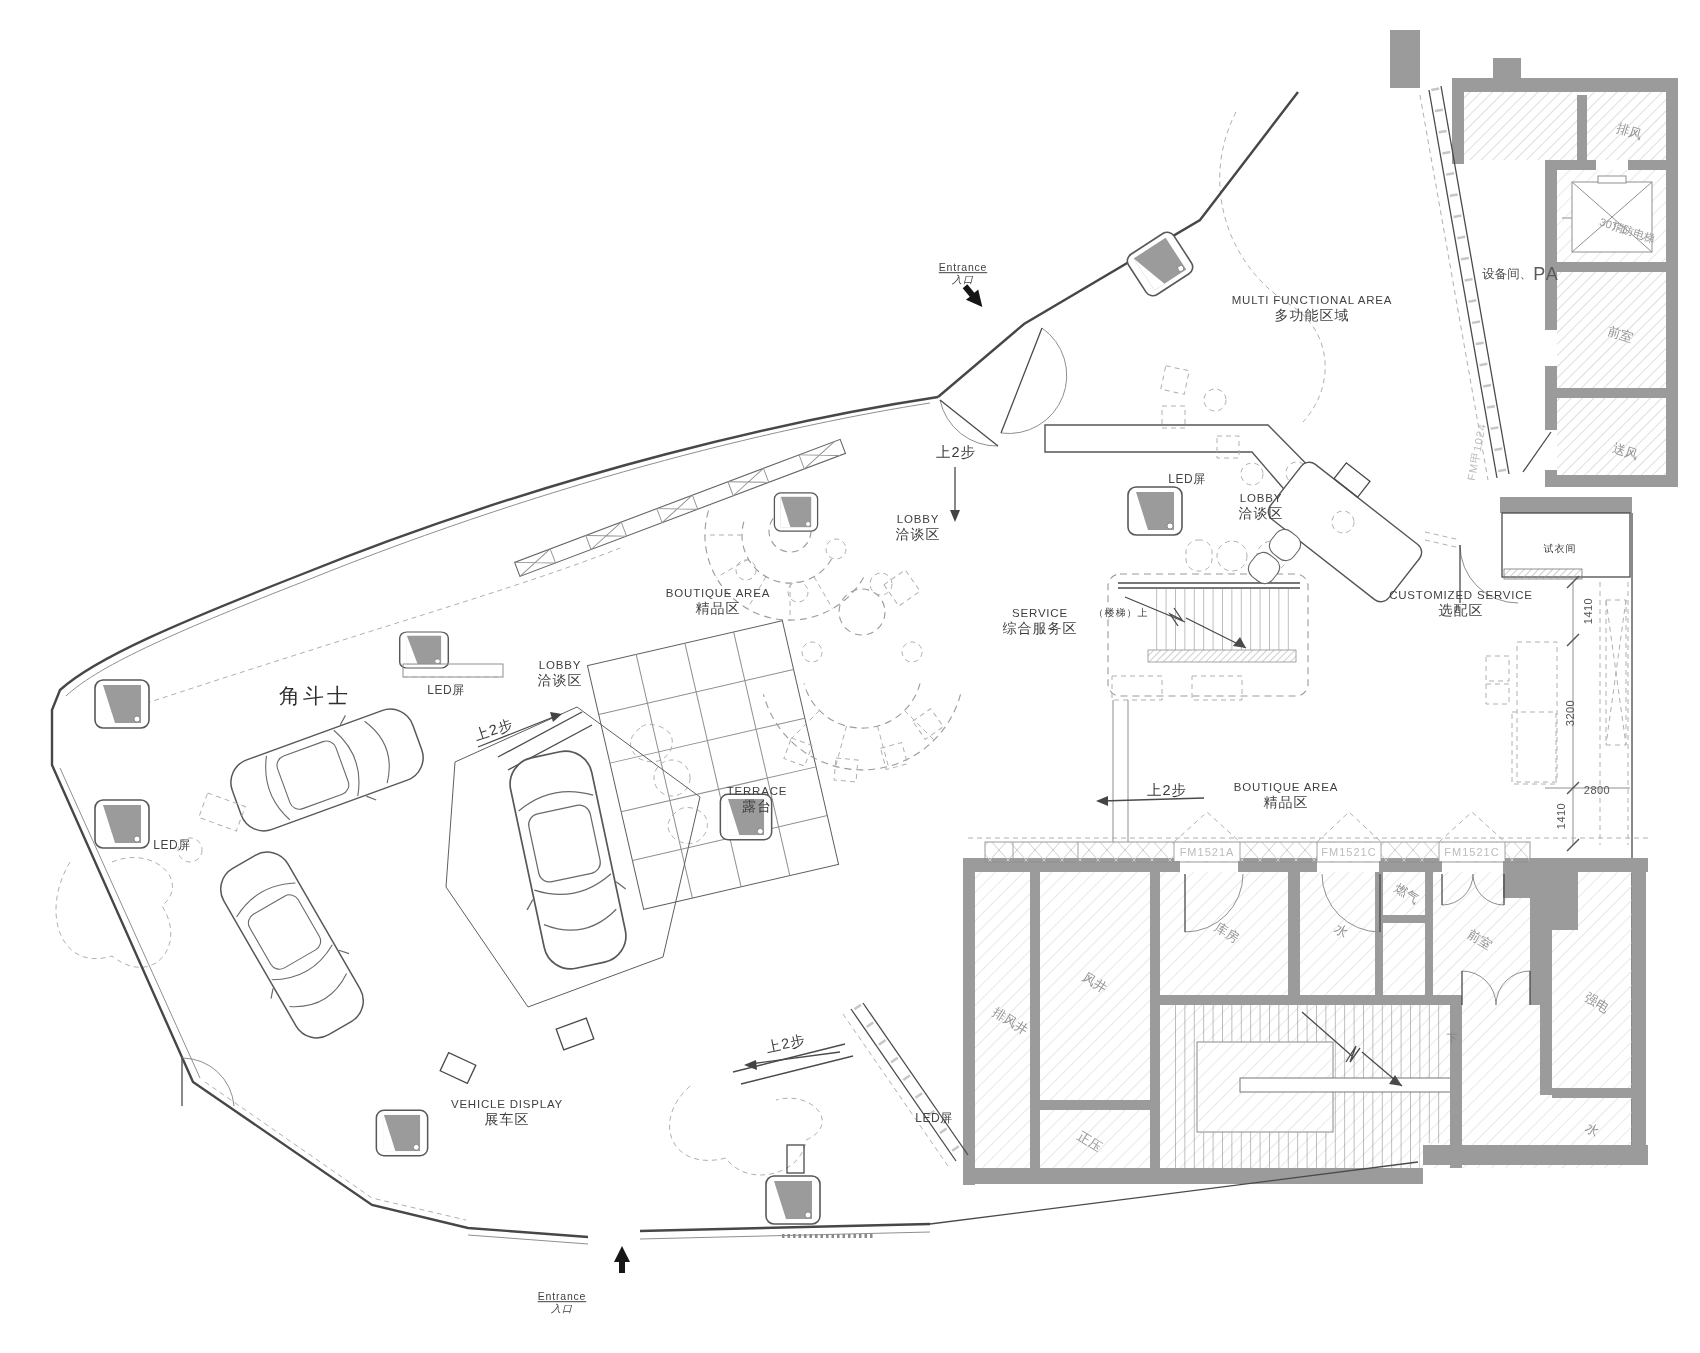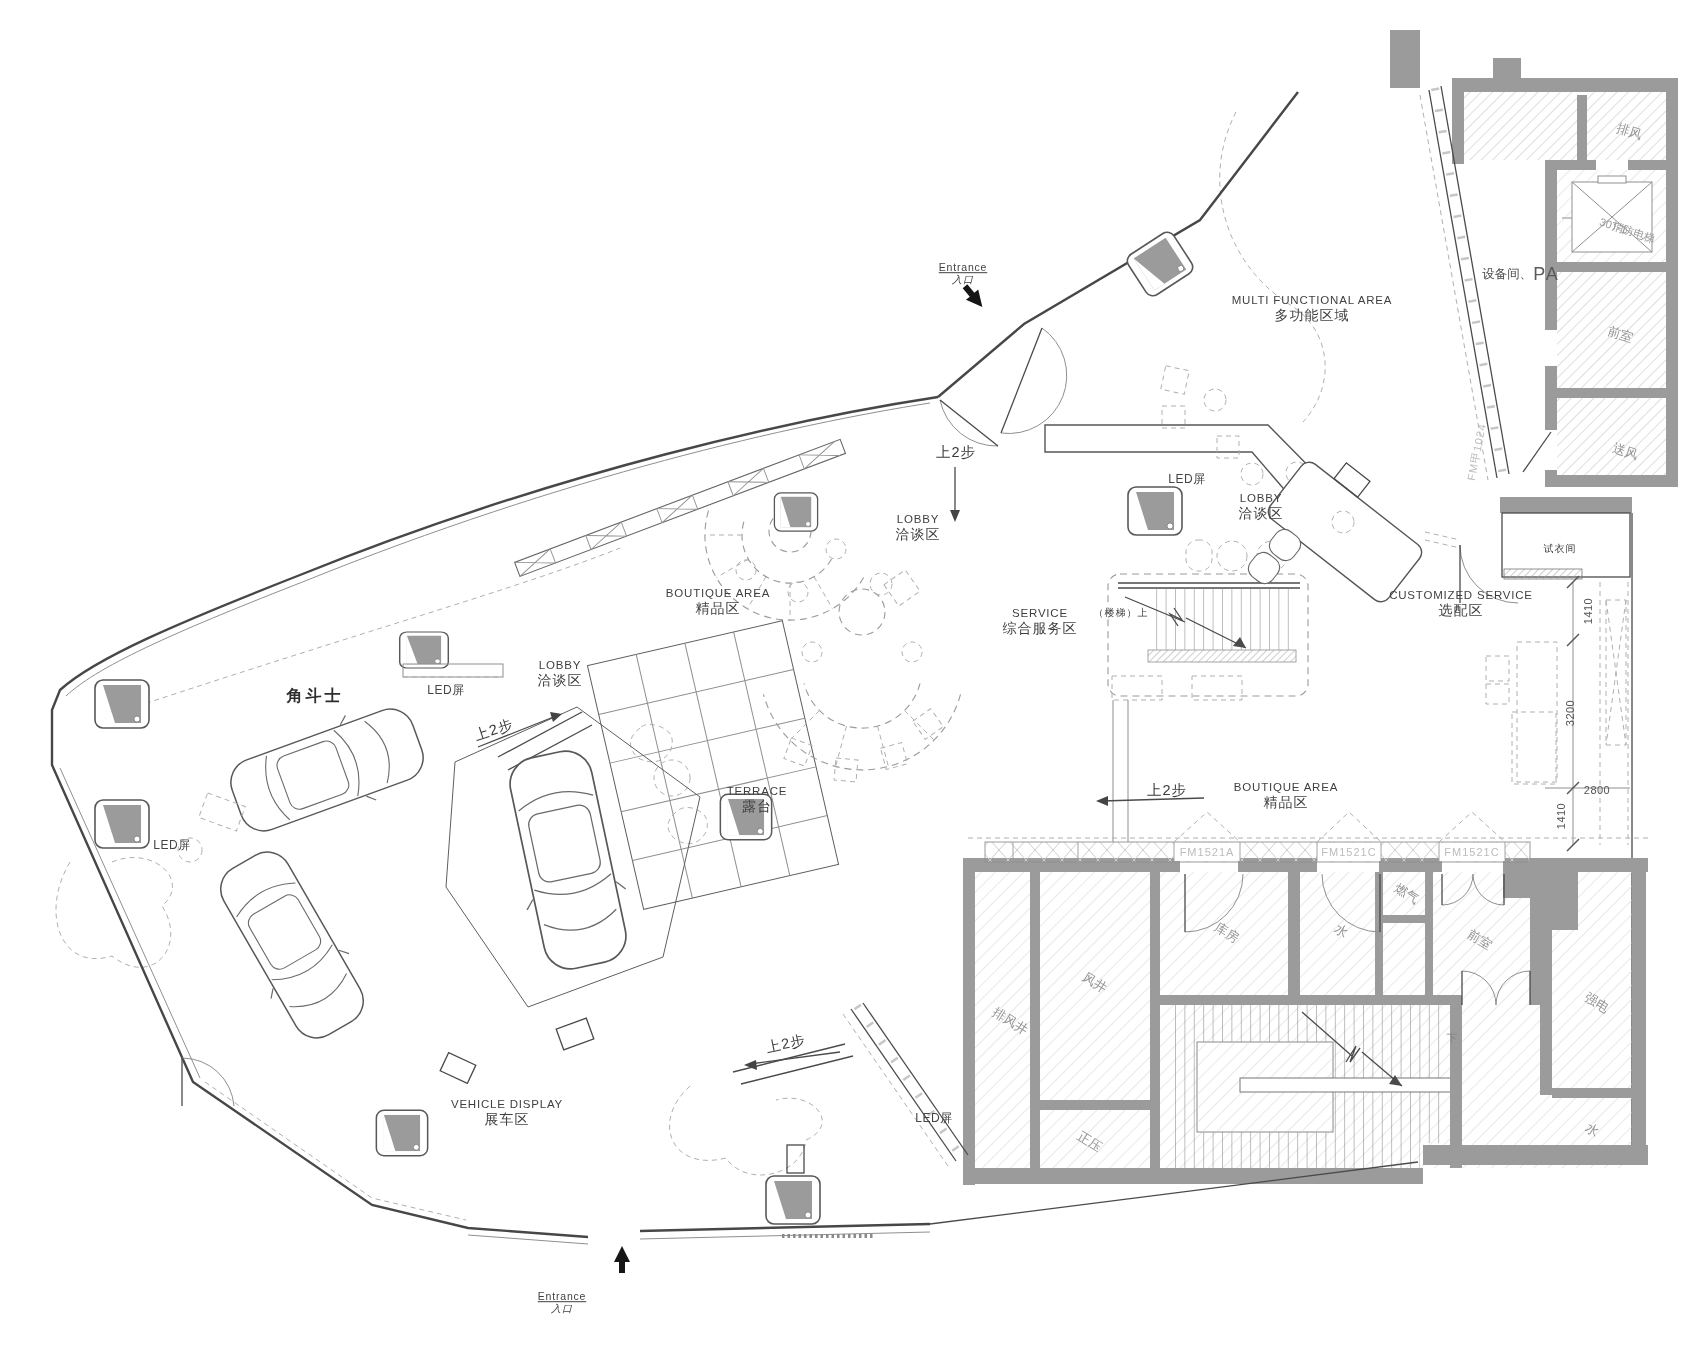--- a/index.html
+++ b/index.html
@@ -19,21 +19,21 @@
            text-align:center;font-size:13px;color:#939393;letter-spacing:0;}
   .vl2{display:flex;gap:1px;transform:translate(-50%,-50%) rotate(var(--r,0deg));}
   .vl2 span{display:block;width:1.12em;line-height:1.05;word-break:break-all;
             text-align:center;font-size:11px;color:#9a9a9a;}
   .dim{font-size:11px;color:#565656;transform:translate(-50%,-50%) rotate(-90deg);letter-spacing:.5px;}
   .dimh{font-size:11px;color:#565656;letter-spacing:.5px;}
   .code{font-size:11px;color:#bcbcbc;letter-spacing:1px;}
   .codeR{transform:translate(-50%,-50%) rotate(-79deg);}
   .st{font-size:14.5px;color:#3a3a3a;letter-spacing:1px;transform:translate(-50%,-50%) rotate(var(--r,0deg));}
   .led{font-size:12px;color:#454545;letter-spacing:.5px;}
-  .model{font-size:16px;font-weight:700;letter-spacing:3px;color:#2e2e2e;}
+  .model{font-size:21px;font-weight:400;letter-spacing:3px;color:#2e2e2e;}
   .equip{display:flex;align-items:center;gap:1px;}
   .equip .zh{font-size:12.5px;color:#4a4a4a;}
   .equip .en{font-size:18px;color:#5a5a5a;letter-spacing:2px;}
   .tiny{font-size:11px;color:#868686;}
   
   .ln{fill:none;stroke:#4a4a4a;stroke-width:1.3;}
   .ln2{fill:none;stroke:#474747;stroke-width:2.4;}
   .lt{fill:none;stroke:#8f8f8f;stroke-width:1;}
   .df{fill:none;stroke:#b0b0b0;stroke-width:1;stroke-dasharray:5 4;}
   .df2{fill:none;stroke:#9a9a9a;stroke-width:1.1;stroke-dasharray:7 5;}

